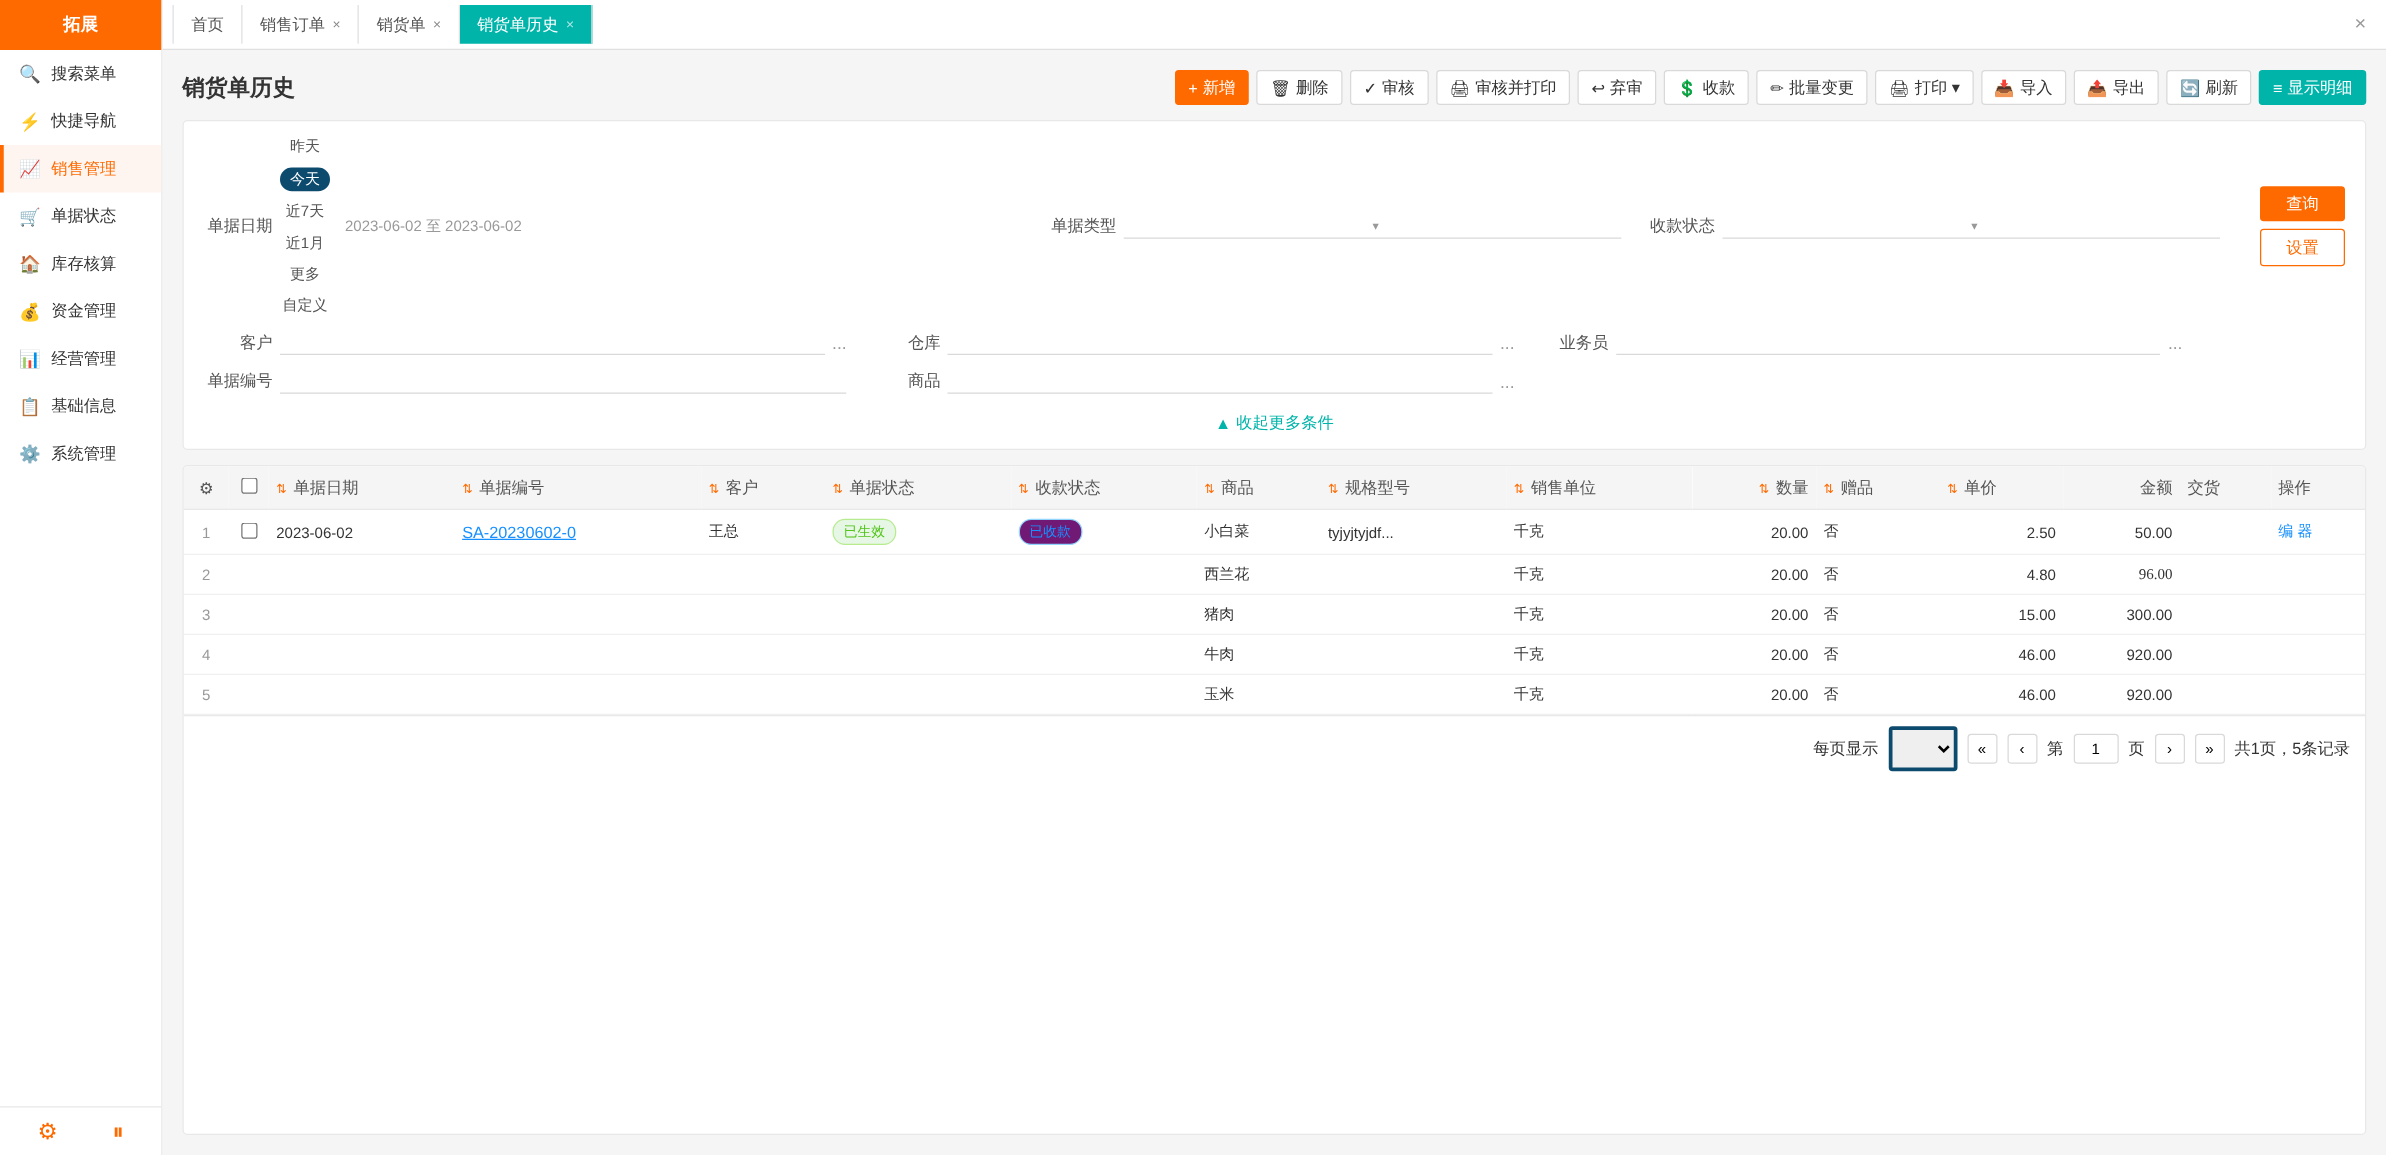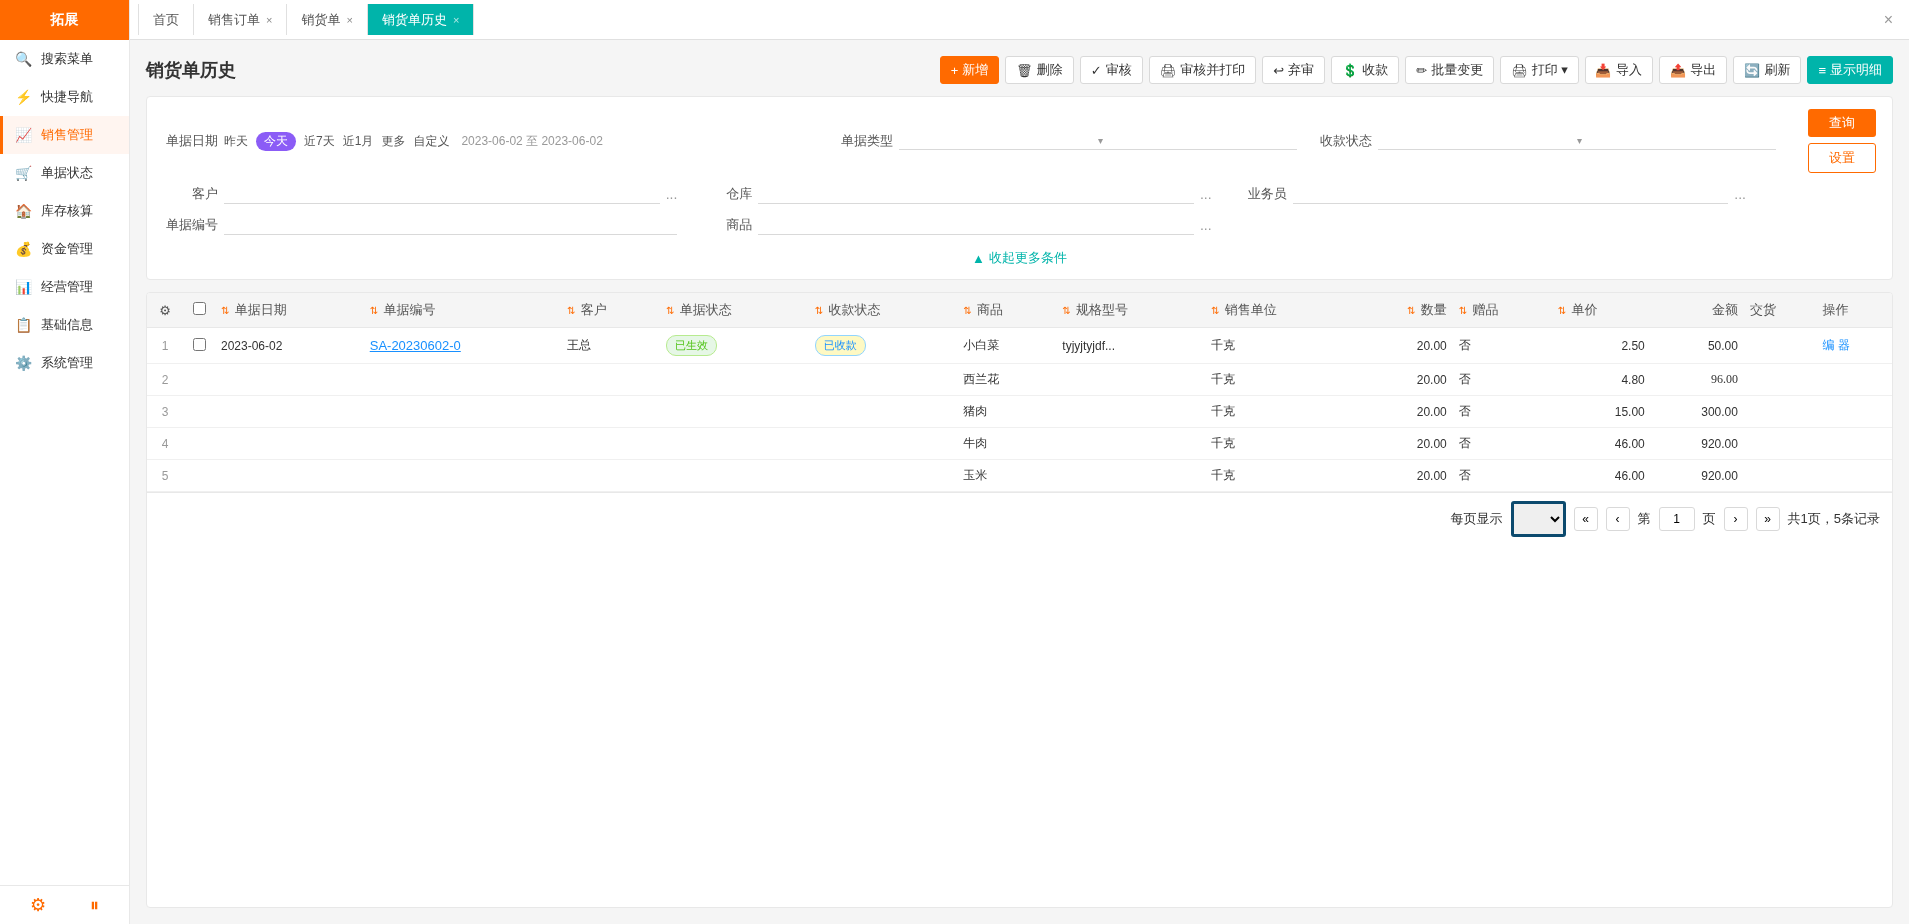--- a/index.html
+++ b/index.html
@@ -172,29 +172,30 @@
       padding: 3px 6px;
       cursor: pointer;
       position: relative;
     }
     .filter-select span { flex: 1; }
     .filter-select .arrow { color: #999; font-size: 10px; }
     .date-shortcuts {
       display: flex;
       align-items: center;
       gap: 8px;
+      flex-direction: column;
     }
     .date-shortcut {
       cursor: pointer;
       color: #555;
       font-size: 12px;
     }
     .date-shortcut.active {
       color: #fff;
-      background: #8b5cf6;
+      background: #0c4a6e;
       border-radius: 10px;
       padding: 1px 8px;
     }
     .date-range {
       color: #999;
       font-size: 12px;
       margin-left: 6px;
     }
     .ellipsis-btn {
       color: #999;
@@ -269,21 +270,21 @@
       color: #333;
       font-size: 12px;
     }
     .status-badge {
       display: inline-block;
       padding: 2px 8px;
       border-radius: 10px;
       font-size: 11px;
     }
     .status-effective { background: #e6f7e6; color: #52c41a; border: 1px solid #b7eb8f; }
-    .status-collected { background: #fef9c3; color: #1890ff; border: 1px solid #91d5ff; }
+    .status-collected { background: #701a75; color: #1890ff; border: 1px solid #91d5ff; }
     .link-text { color: #1890ff; text-decoration: underline; cursor: pointer; }
 
     
     .table-footer {
       display: flex;
       align-items: center;
       background: #fffbe6;
       border-top: 1px solid #e8e8e8;
       padding: 6px 12px;
       font-size: 12px;

